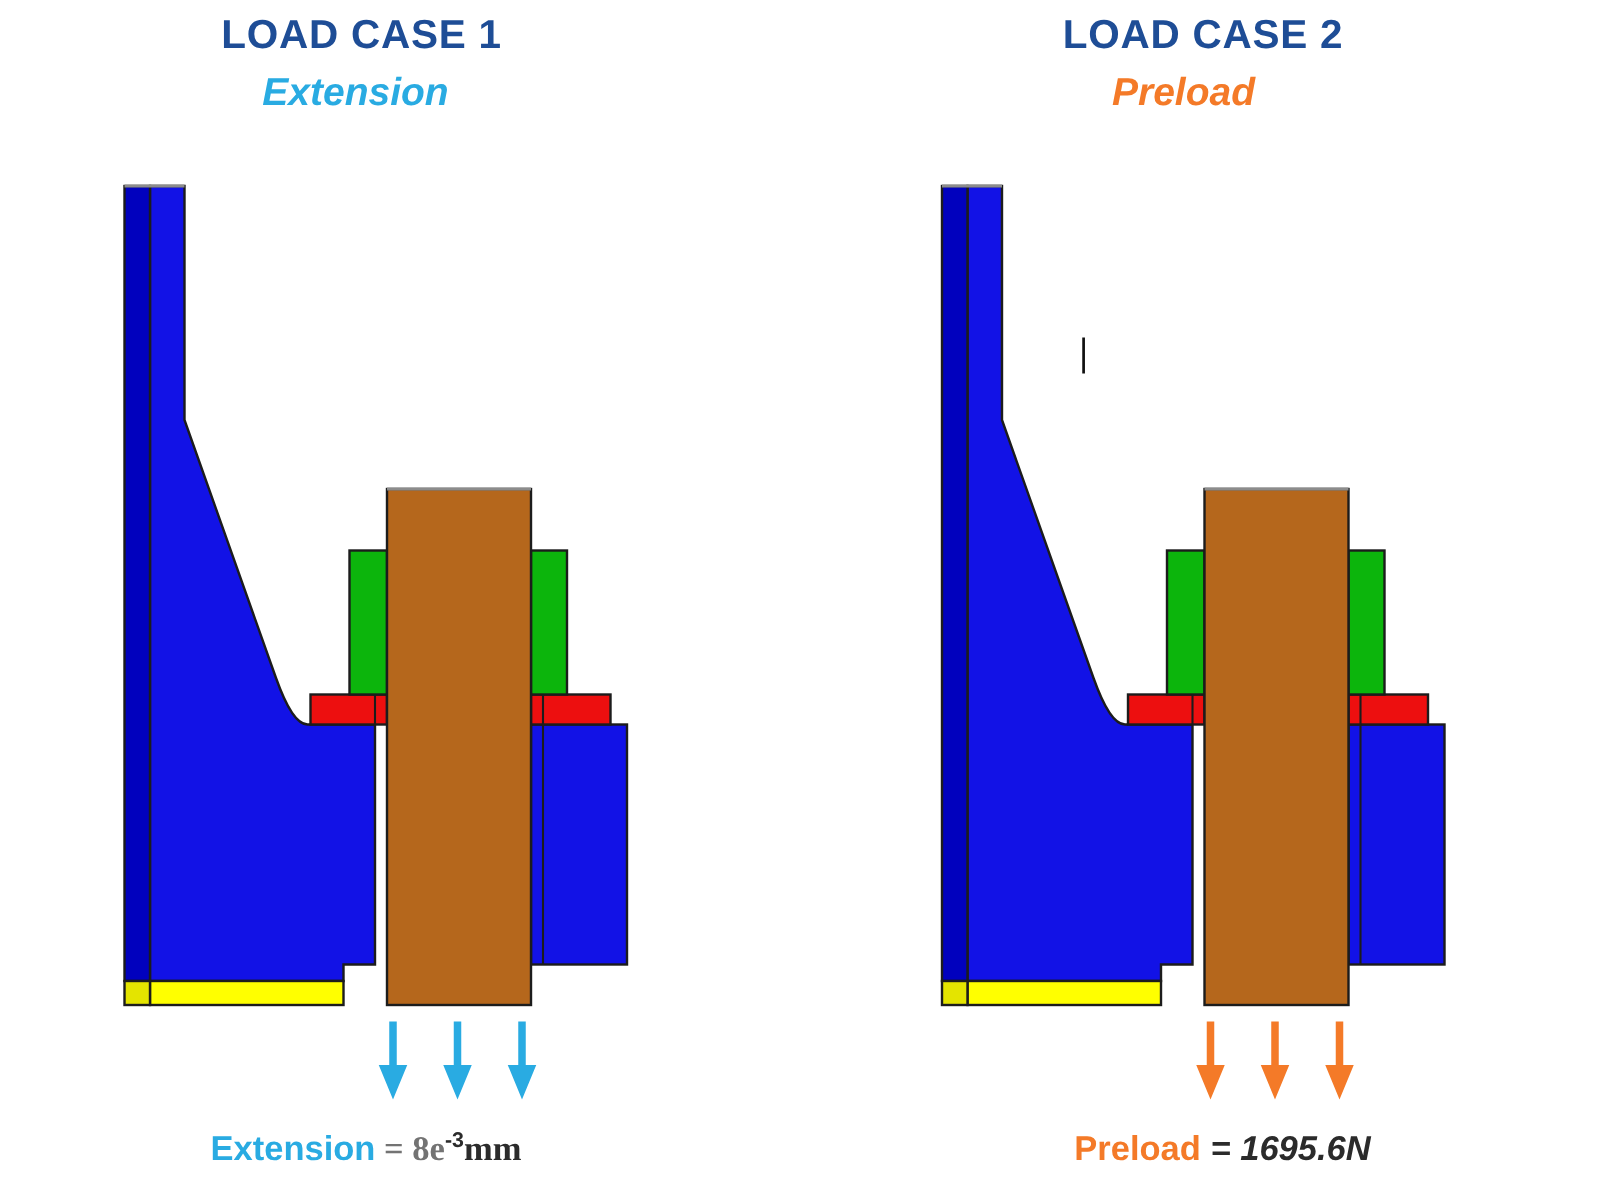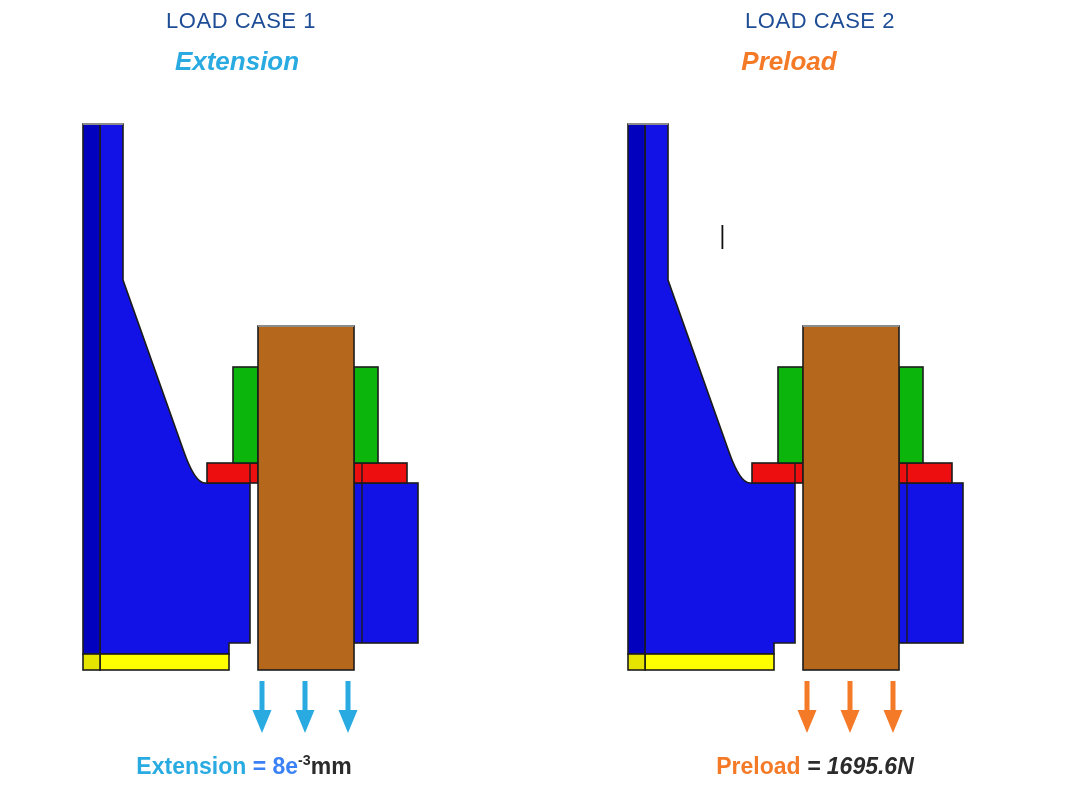--- a/index.html
+++ b/index.html
@@ -2,27 +2,27 @@
 <html><head>
 <meta charset="utf-8">
 <style>
   html,body { margin:0; padding:0; background:#ffffff; }
   .stage {
     position:relative; width:1068px; height:794px; background:#ffffff;
     font-family:"Liberation Sans", sans-serif; overflow:hidden;
   }
   .case-title {
     position:absolute; top:8px; transform:translateX(-50%);
-    font-size:22px; font-weight:400; letter-spacing:0.5px; white-space:nowrap;
+    font-size:27px; font-weight:700; letter-spacing:0.5px; white-space:nowrap;
   }
   .case-subtitle {
     position:absolute; top:46px; transform:translateX(-50%);
     font-size:26px; font-weight:600; font-style:italic; white-space:nowrap;
   }
-  .title-1 { left:241px; } .title-2 { left:820px; }
+  .title-1 { left:241px; } .title-2 { left:802px; }
   .sub-1 { left:237px; }  .sub-2 { left:789px; }
   .diagram-svg { position:absolute; top:115px; width:350px; height:625px; }
   .svg-1 { left:75px; } .svg-2 { left:620px; }
   .part { stroke:#1c1c1c; stroke-width:1.6; stroke-linejoin:miter; }
   .divider { stroke:#1c1c1c; stroke-width:1.4; }
   .result-label {
     position:absolute; top:752px; transform:translateX(-50%);
     font-size:23px; font-weight:800; white-space:nowrap;
   }
   .label-1 { left:244px; } .label-2 { left:815px; }
@@ -88,20 +88,20 @@
     <line stroke-width="2" x1="183" y1="211" x2="279" y2="211" stroke="#8C8C8C"></line>
 
     <rect x="101.5" y="110" width="1.8" height="24" fill="#111111"></rect>
 
     <polygon points="184.5,566 189.5,566 189.5,595 196.5,595 187,618 177.5,595 184.5,595" fill="#F47A28"></polygon>
     <polygon points="227.5,566 232.5,566 232.5,595 239.5,595 230,618 220.5,595 227.5,595" fill="#F47A28"></polygon>
     <polygon points="270.5,566 275.5,566 275.5,595 282.5,595 273,618 263.5,595 270.5,595" fill="#F47A28"></polygon>
   </svg>
 
   <div class="result-label label-1">
-    <span style="color: rgb(41, 171, 226);">Extension</span><span style="color: #3b82f6;"> = 8e</span><sup style="color: rgb(43, 43, 43);">-3</sup><span style="color: rgb(43, 43, 43);">mm</span>
+    <span style="color: rgb(41, 171, 226);">Extension</span><span style="color: #737373; font-family: Liberation Serif, serif;"> = 8e</span><sup style="color: rgb(43, 43, 43);">-3</sup><span style="color: rgb(43, 43, 43); font-family: Liberation Serif, serif;">mm</span>
   </div>
 
   <div class="result-label label-2">
     <span style="color: rgb(244, 122, 40);">Preload</span><span style="color: rgb(43, 43, 43); font-style: italic;"> = 1695.6N</span><sup style="color: rgb(43, 43, 43);"></sup><span style="color: rgb(43, 43, 43);"></span>
   </div>
 
 </div>
 
 </body></html>

